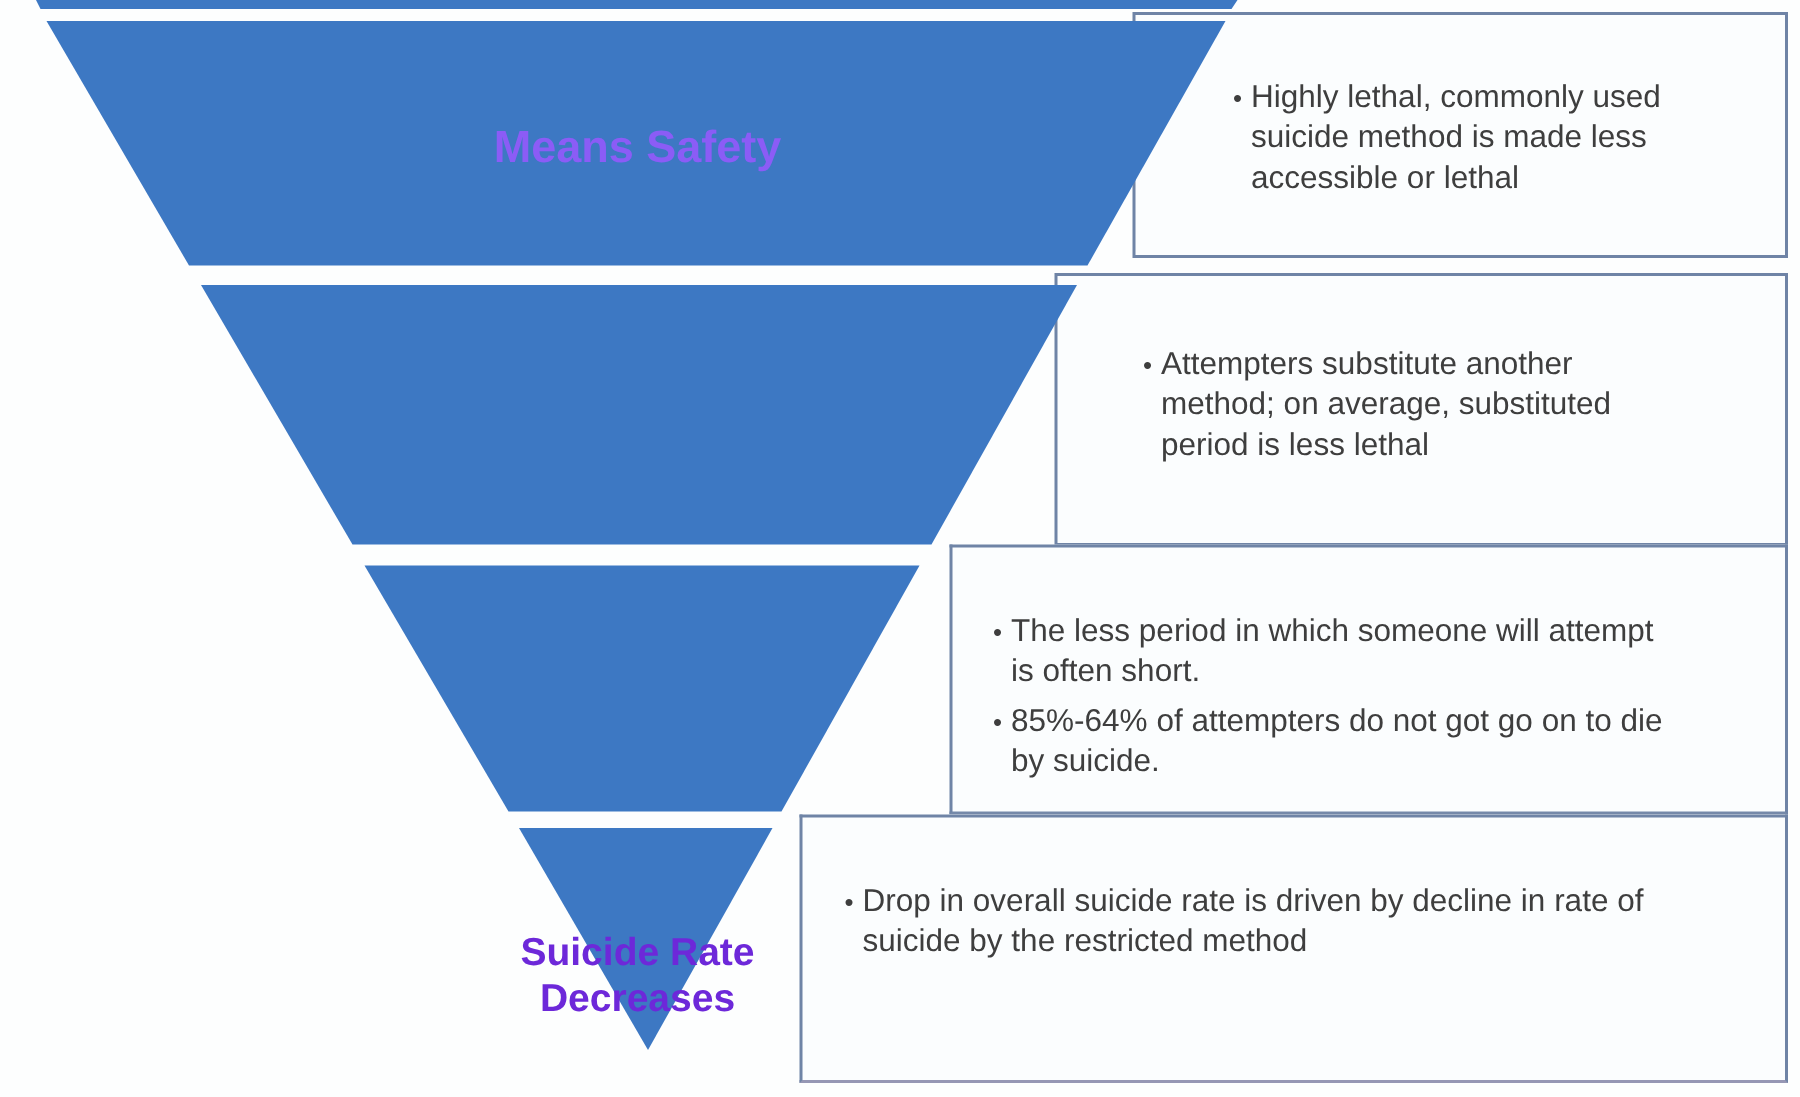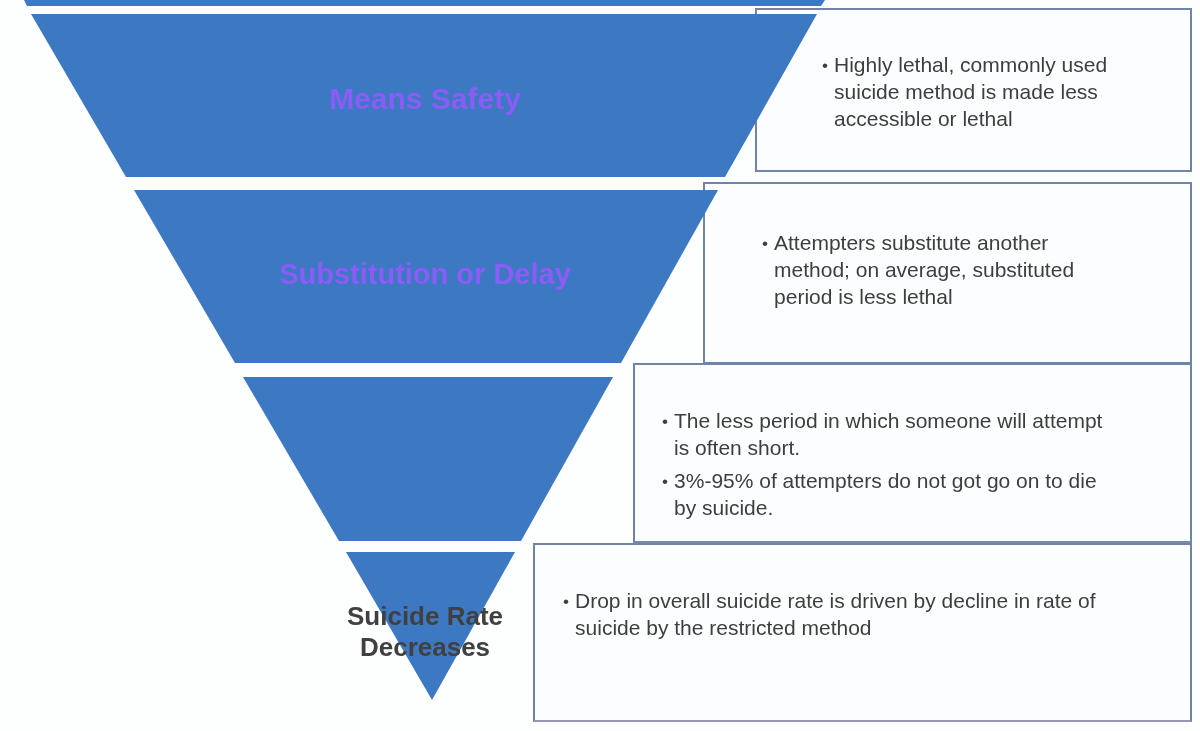--- a/index.html
+++ b/index.html
@@ -42,21 +42,21 @@
     transform: translateX(-50%);
     text-align: center;
     color: #8b5cf6;
     font-weight: bold;
     z-index: 3;
     line-height: 1.15;
   }
   .label-1 { top: 82px;  font-size: 30px; width: 420px; }
   .label-2 { top: 258px; font-size: 29px; width: 420px; }
   .label-3 { top: 417px; font-size: 29px; width: 240px; }
-  .label-4 { top: 601px; font-size: 26px; width: 190px; color: #404040; line-height: 1.2; }
+  .label-4 { top: 619px; font-size: 26px; width: 190px; color: #6d28d9; line-height: 1.2; }
 
   
   .callout-text {
     position: absolute;
     z-index: 3;
     color: #3e3e3e;
     font-size: 21px;
     line-height: 1.28;
   }
   .text-1 { left: 822px; top: 52px;  width: 305px; }
@@ -85,21 +85,20 @@
 
   <svg class="funnel-svg" viewBox="0 0 1200 731" xmlns="http://www.w3.org/2000/svg">
     <polygon points="24,0 825,0 821,6 27,6" fill="#3d78c3"></polygon>
     <polygon points="31,14 817,14 725,177 126,177" fill="#3d78c3"></polygon>
     <polygon points="134,190 718,190 621,363 235,363" fill="#3d78c3"></polygon>
     <polygon points="243,377 613,377 521,541 339,541" fill="#3d78c3"></polygon>
     <polygon points="346,552 515,552 432,700" fill="#3d78c3"></polygon>
   </svg>
 
   <div class="level-label label-1">Means Safety</div>
-  <div class="level-label label-2">Substitution or Delay</div>
   <div class="level-label label-4">Suicide Rate Decreases</div>
 
   <div class="callout-text text-1">
     <div class="bullet-item">
       <span class="bullet-dot">•</span>
       <span>Highly lethal, commonly used suicide method is made less accessible or lethal</span>
     </div>
   </div>
 
   <div class="callout-text text-2">
@@ -109,21 +108,21 @@
     </div>
   </div>
 
   <div class="callout-text text-3">
     <div class="bullet-item">
       <span class="bullet-dot">•</span>
       <span>The less period in which someone will attempt is often short.</span>
     </div>
     <div class="bullet-item">
       <span class="bullet-dot">•</span>
-      <span>3%-95% of attempters do not got go on to die by suicide.</span>
+      <span>85%-64% of attempters do not got go on to die by suicide.</span>
     </div>
   </div>
 
   <div class="callout-text text-4">
     <div class="bullet-item">
       <span class="bullet-dot">•</span>
       <span>Drop in overall suicide rate is driven by decline in rate of suicide by the restricted method</span>
     </div>
   </div>
 

